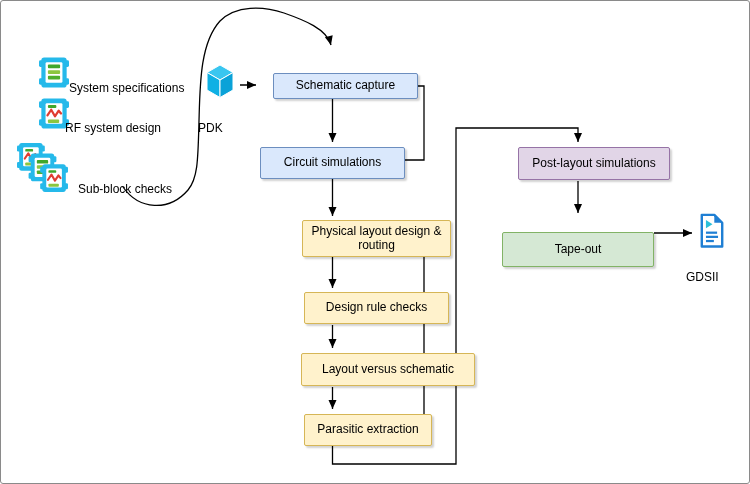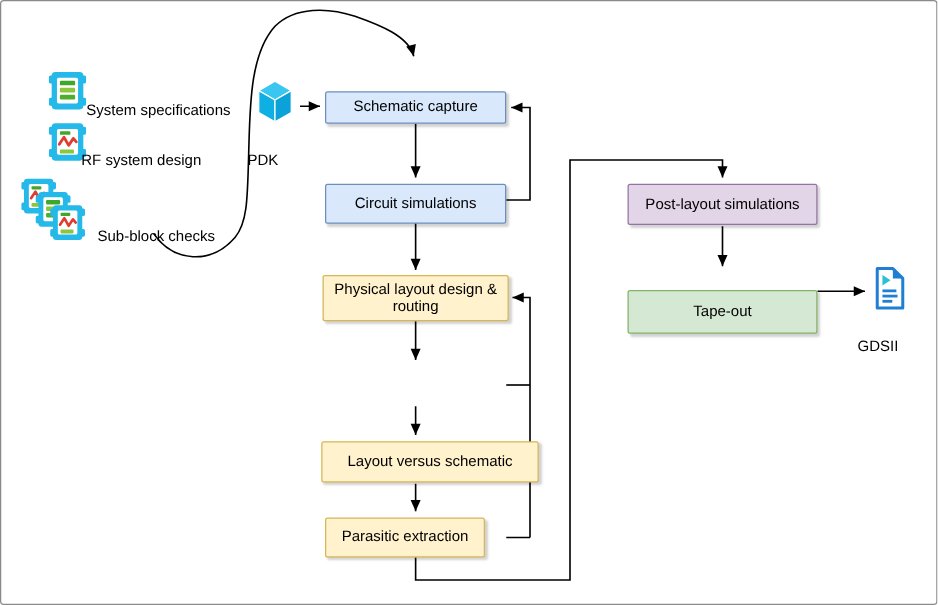--- a/index.html
+++ b/index.html
@@ -10,22 +10,22 @@
     border:1px solid #8a8a8a;border-radius:3px;
   }
   .layer{position:absolute;left:0;top:0;}
   .conn{fill:none;stroke:var(--connector,#000);stroke-width:1.3px;}
   .node{
     position:absolute;display:flex;align-items:center;justify-content:center;
     text-align:center;border-radius:2px;line-height:1.15;padding:1px 4px;
     box-sizing:border-box;box-shadow:2px 2px 2px rgba(0,0,0,0.18);
   }
   .node-blue  {background:var(--blue-fill,#dae8fc);  border:1px solid var(--blue-stroke,#6c8ebf);}
-  .node-yellow{background:var(--yellow-fill,#fff2cc);border:1px solid var(--yellow-stroke,#d6b656);}
-  .node-purple{background:var(--purple-fill,#e1d5e7);border:1px solid var(--purple-stroke,#9673a6);}
+  .node-yellow{background:var(--yellow-fill,#fff2cc);border:1px solid var(--yellow-stroke,#d6b656);margin-left:44px;}
+  .node-purple{background:var(--purple-fill,#e1d5e7);border:1px solid var(--purple-stroke,#9673a6);margin-left:16px;}
   .node-green {background:var(--green-fill,#d5e8d4); border:1px solid var(--green-stroke,#82b366);margin-top:16px;}
   .icon{position:absolute;display:block;}
   .lbl{position:absolute;white-space:nowrap;margin-top:16px;}
   .lbl-c{text-align:left;}
   .cy{fill:var(--icon-cyan,#25b9ea);}
 </style>
 </head>
 <body>
 
 <div class="stage">
@@ -102,28 +102,31 @@
   </svg>
   <div class="lbl" style="left:77px;top:165px">Sub-block checks</div>
 
   <svg class="icon" style="left:204px;top:62px" width="30" height="38" viewBox="0 0 30 38">
     <polygon points="15,2 28,9.5 15,17 2,9.5" fill="#39c6f0" stroke="#fff" stroke-width="1"></polygon>
     <polygon points="2,9.5 15,17 15,34.5 2,27" fill="#0eb0e4" stroke="#fff" stroke-width="1"></polygon>
     <polygon points="28,9.5 15,17 15,34.5 28,27" fill="#0aa2d8" stroke="#fff" stroke-width="1"></polygon>
   </svg>
   <div class="lbl lbl-c" style="left:197px;top:104px;width:44px">PDK</div>
 
-  <div class="node node-blue" style="left:259px;top:72px;width:145px;height:26px">
+  <div class="node node-blue" style="left:272px;top:72px;width:145px;height:26px">
     <span>Schematic capture</span>
   </div>
   <div class="node node-blue" style="left:259px;top:146px;width:145px;height:32px">
     <span>Circuit simulations</span>
   </div>
   <div class="node node-yellow" style="left:257px;top:219px;width:149px;height:37px">
     <span>Physical layout design &amp; routing</span>
+  </div>
+  <div class="node node-yellow" style="left:259px;top:291px;width:145px;height:32px">
+    <span>Design rule checks</span>
   </div>
   <div class="node node-yellow" style="left:256px;top:352px;width:174px;height:33px">
     <span>Layout versus schematic</span>
   </div>
   <div class="node node-yellow" style="left:259px;top:413px;width:128px;height:32px">
     <span>Parasitic extraction</span>
   </div>
   <div class="node node-purple" style="left:501px;top:146px;width:152px;height:33px">
     <span>Post-layout simulations</span>
   </div>

